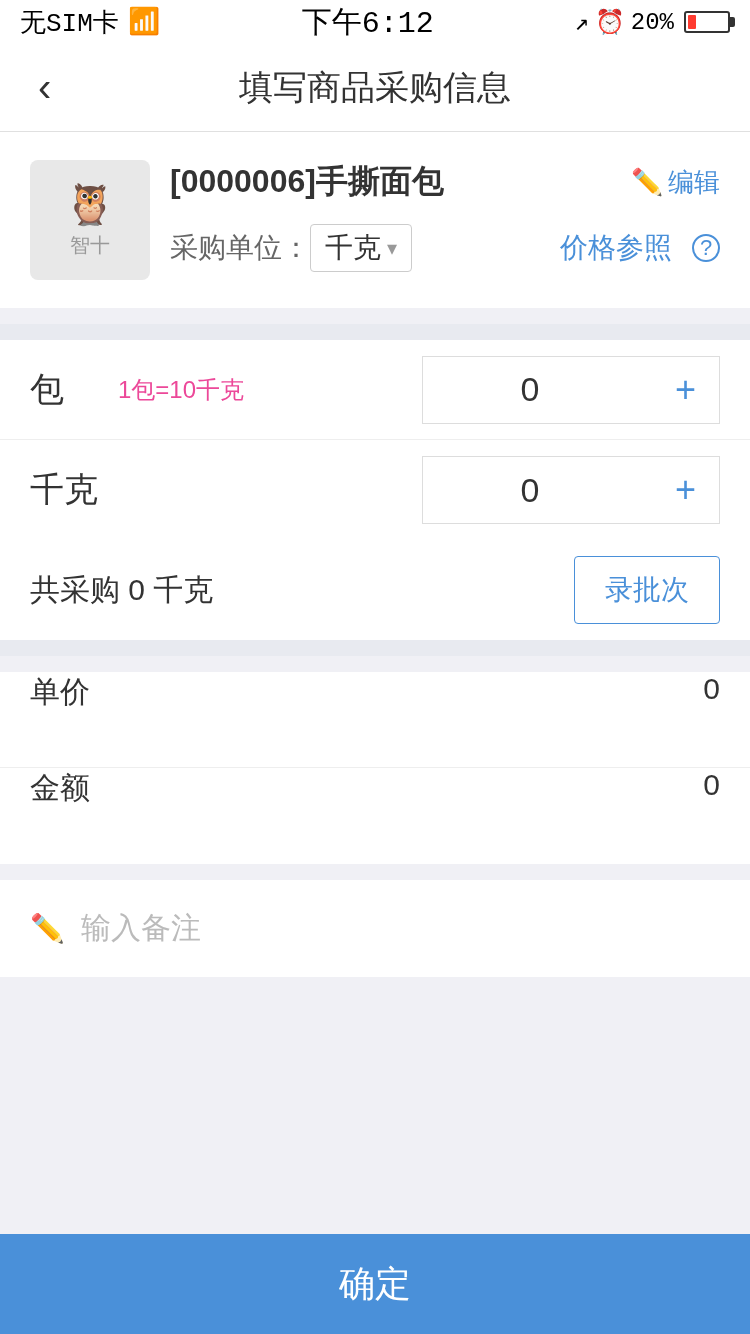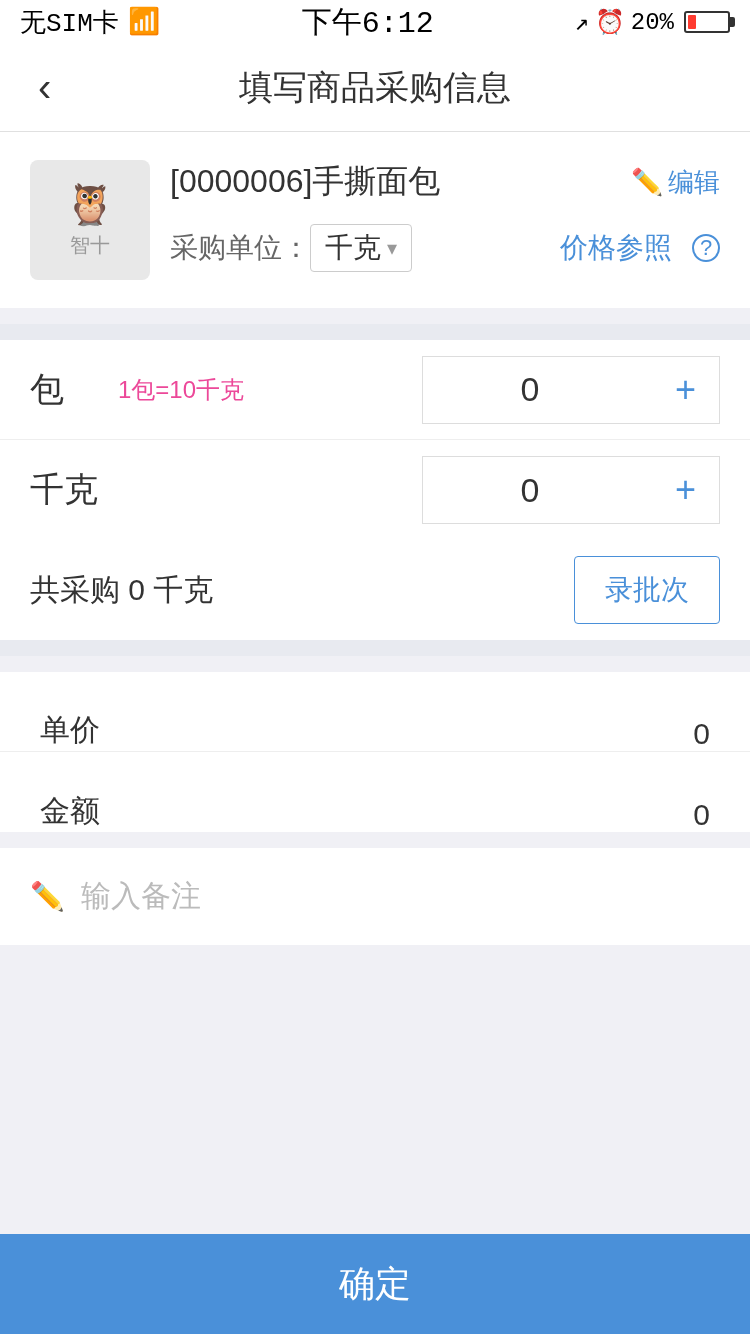--- a/index.html
+++ b/index.html
@@ -115,21 +115,21 @@
       flex: 1;
     }
     .product-name-row {
       display: flex;
       justify-content: space-between;
       align-items: center;
       margin-bottom: 20px;
     }
     .product-name {
       font-size: 32px;
-      font-weight: 400;
+      font-weight: 700;
       color: #333;
       text-align: center;
     }
     .edit-btn {
       font-size: 26px;
       color: #4a90d9;
       display: flex;
       align-items: center;
       gap: 4px;
       cursor: pointer;
@@ -266,24 +266,24 @@
       cursor: pointer;
     }
 
     
     .price-section {
       background: #fff;
       margin-top: 16px;
     }
     .price-row {
       display: flex;
-      align-items: flex-end;
+      align-items: flex-start;
       justify-content: space-between;
-      padding: 0 40px;
-      height: 80px;
+      padding: 0 30px;
+      height: 96px;
       border-bottom: 1px solid #eee;
     }
     .price-row:last-child {
       border-bottom: none;
     }
     .price-row-label {
       font-size: 30px;
       color: #333;
     }
     .price-row-value {

